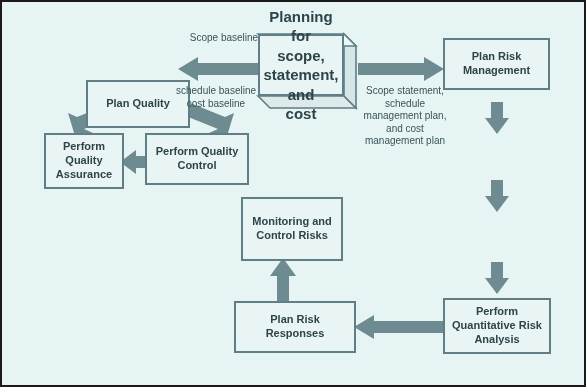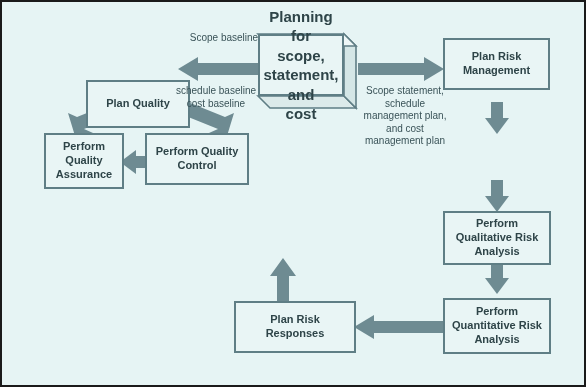--- a/index.html
+++ b/index.html
@@ -153,24 +153,24 @@
 
   <div class="node" style="left:42px; top:131px; width:80px; height:56px;text-align:center;">
     <span>Perform Quality Assurance</span>
   </div>
 
   <div class="node" style="left:143px; top:131px; width:104px; height:52px;">
     <span>Perform Quality Control</span>
   </div>
 
 
+  <div class="node" style="left:239px; top:195px; width:102px; height:64px;">
+    <span>Monitoring and Control Risks</span>
+  </div>
 
-  <div class="node" style="left:441px; top:209px; width:108px; height:54px;">
-    <span>Perform Qualitative Risk Analysis</span>
-  </div>
 
   <div class="node" style="left:232px; top:299px; width:122px; height:52px;">
     <span>Plan Risk Responses</span>
   </div>
 
   <div class="node" style="left:441px; top:296px; width:108px; height:56px;">
     <span>Perform Quantitative Risk Analysis</span>
   </div>
 
   <div class="lbl wrap" style="left:186px; top:30px; width:72px;">

